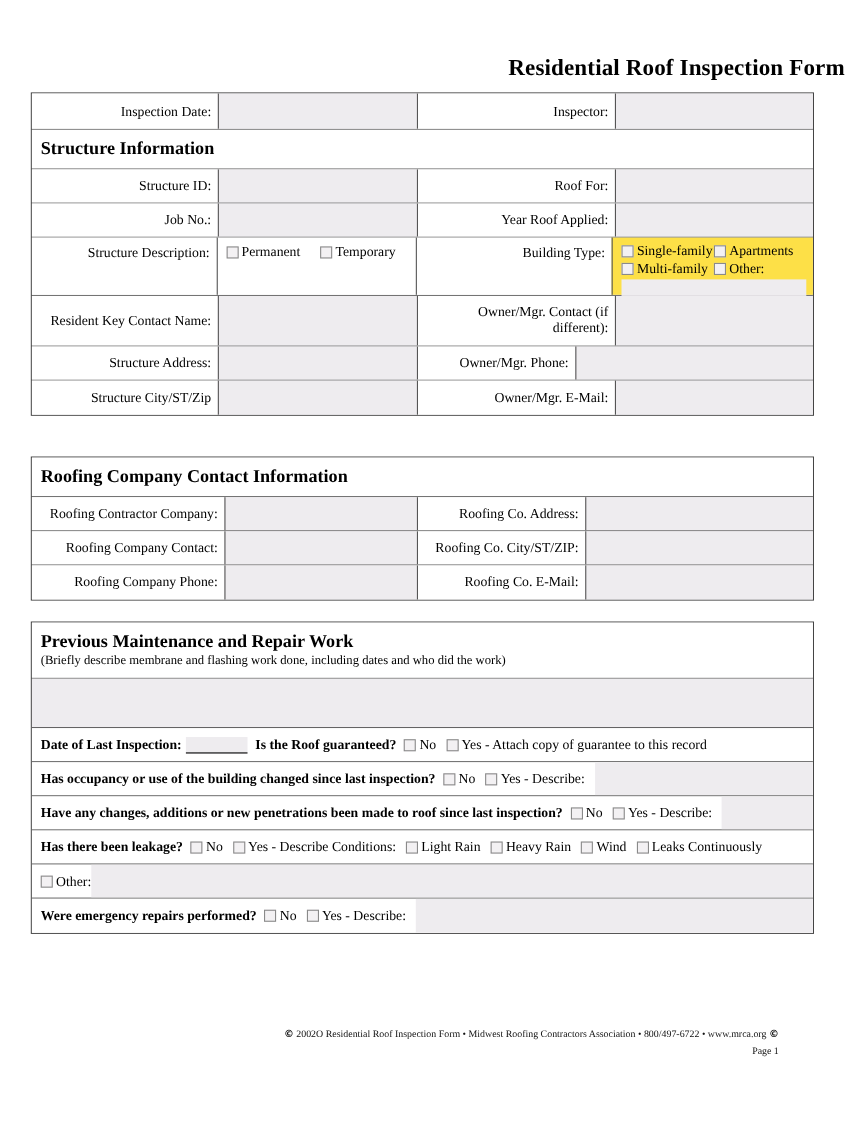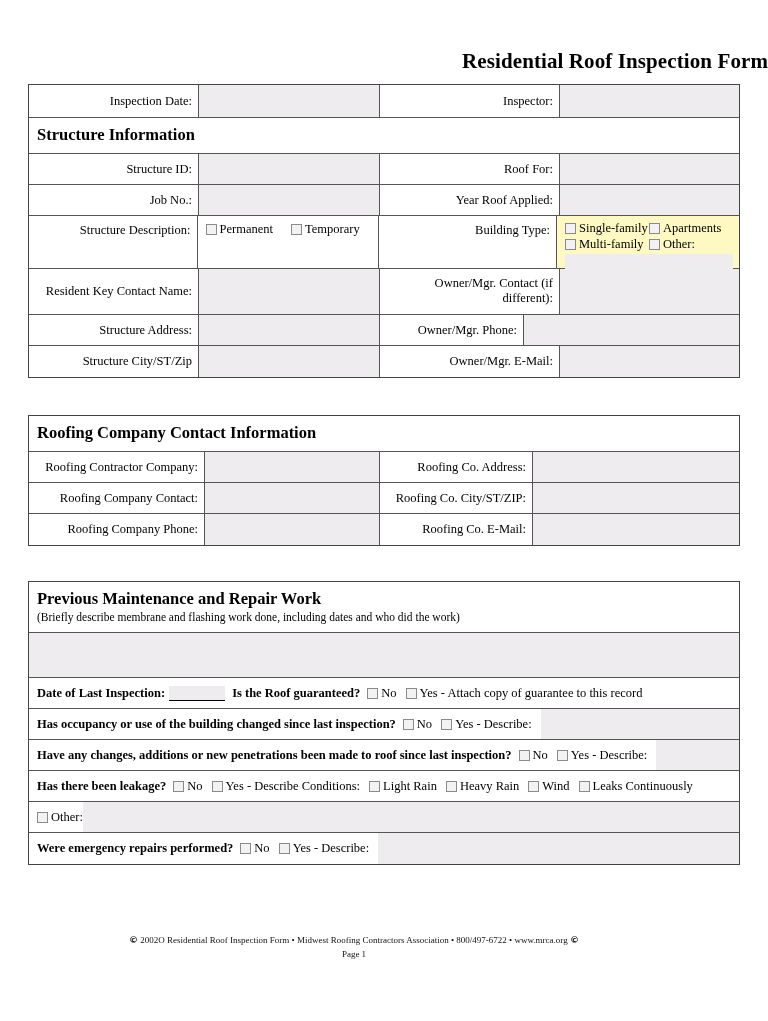--- a/index.html
+++ b/index.html
@@ -114,21 +114,21 @@
     display: flex;
     align-items: center;
     padding-left: 8px;
   }
   .desc-opts .cb-opt { margin-right: 18px; }
 
   
   .btype {
     display: block;
     padding: 5px 6px 4px 8px;
-    background: #fef9c3;
+    background: #fde047;
     border-left: 1.2px solid #555555;
     box-sizing: border-box;
   }
   .btype-line {
     display: flex;
     align-items: center;
     line-height: 15px;
     margin-bottom: 1px;
   }
   .btype-line .cb-opt { margin-right: 6px; }
@@ -176,21 +176,21 @@
     height: 44px;
     border-bottom: 1.2px solid #555555;
   }
 
   
   .footer {
     position: absolute;
     left: 0;
     top: 934px;
     width: 708px;
-    text-align: center;
+    text-align: right;
     font-size: 9px;
     line-height: 13px;
     color: #111111;
   }
   .footer .sym {
     font-family: "DejaVu Sans", sans-serif;
     font-size: 9px;
     font-weight: bold;
   }
   .footer .page-no {
@@ -314,21 +314,21 @@
     </div>
 
     <div class="row" style="height:31px;">
       <div class="cell label-cell" style="width:175px;">Roofing Company Phone:</div>
       <div class="cell field-cell" style="width:175px;"></div>
       <div class="cell label-cell divider-left" style="width:153px;">Roofing Co. E-Mail:</div>
       <div class="cell field-cell" style="flex:1;"></div>
     </div>
   </div>
 
-  <div class="block" id="block-maintenance" style="top:581px;">
+  <div class="block" id="block-maintenance" style="top:565px;">
 
     <div class="row">
       <div class="section-head" style="width:100%;">
         <span>Previous Maintenance and Repair Work</span>
         <span class="sub">(Briefly describe membrane and flashing work done, including dates and who did the work)</span>
       </div>
     </div>
 
     <div class="big-blank"></div>
 

